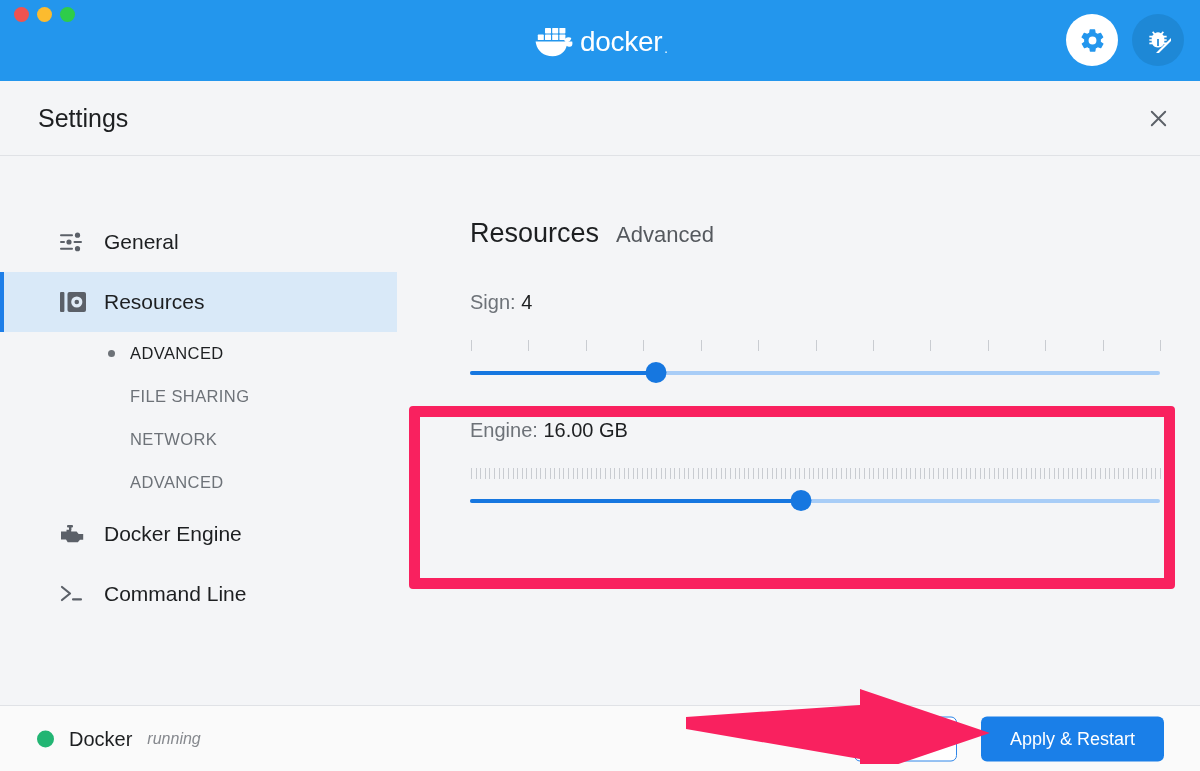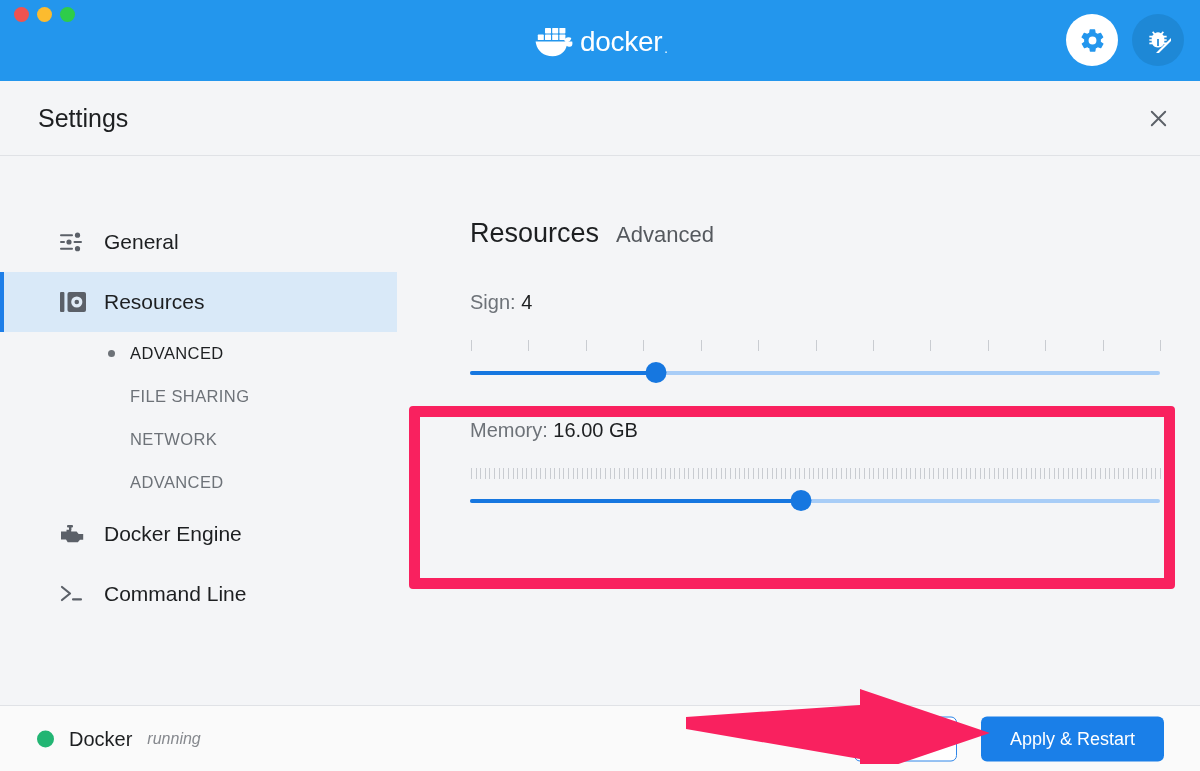--- a/index.html
+++ b/index.html
@@ -434,21 +434,21 @@
           </div>
         <div class="track-wrap">
           <div class="track"></div>
           <div class="track-fill" style="width: 27%;"></div>
           <div class="thumb" style="left: 27%;"></div>
         </div>
       </div>
 
       <div class="slider-block mem">
         <div class="slider-label">
-          <span>Memory: </span><b>16.00 GB</b>
+          <span>Engine: </span><b>16.00 GB</b>
         </div>
         <div class="ticks">
             <i style="left:0%"></i>
             <i style="left:0.6711409395973155%"></i>
             <i style="left:1.342281879194631%"></i>
             <i style="left:2.013422818791946%"></i>
             <i style="left:2.684563758389262%"></i>
             <i style="left:3.3557046979865772%"></i>
             <i style="left:4.026845637583892%"></i>
             <i style="left:4.697986577181208%"></i>

